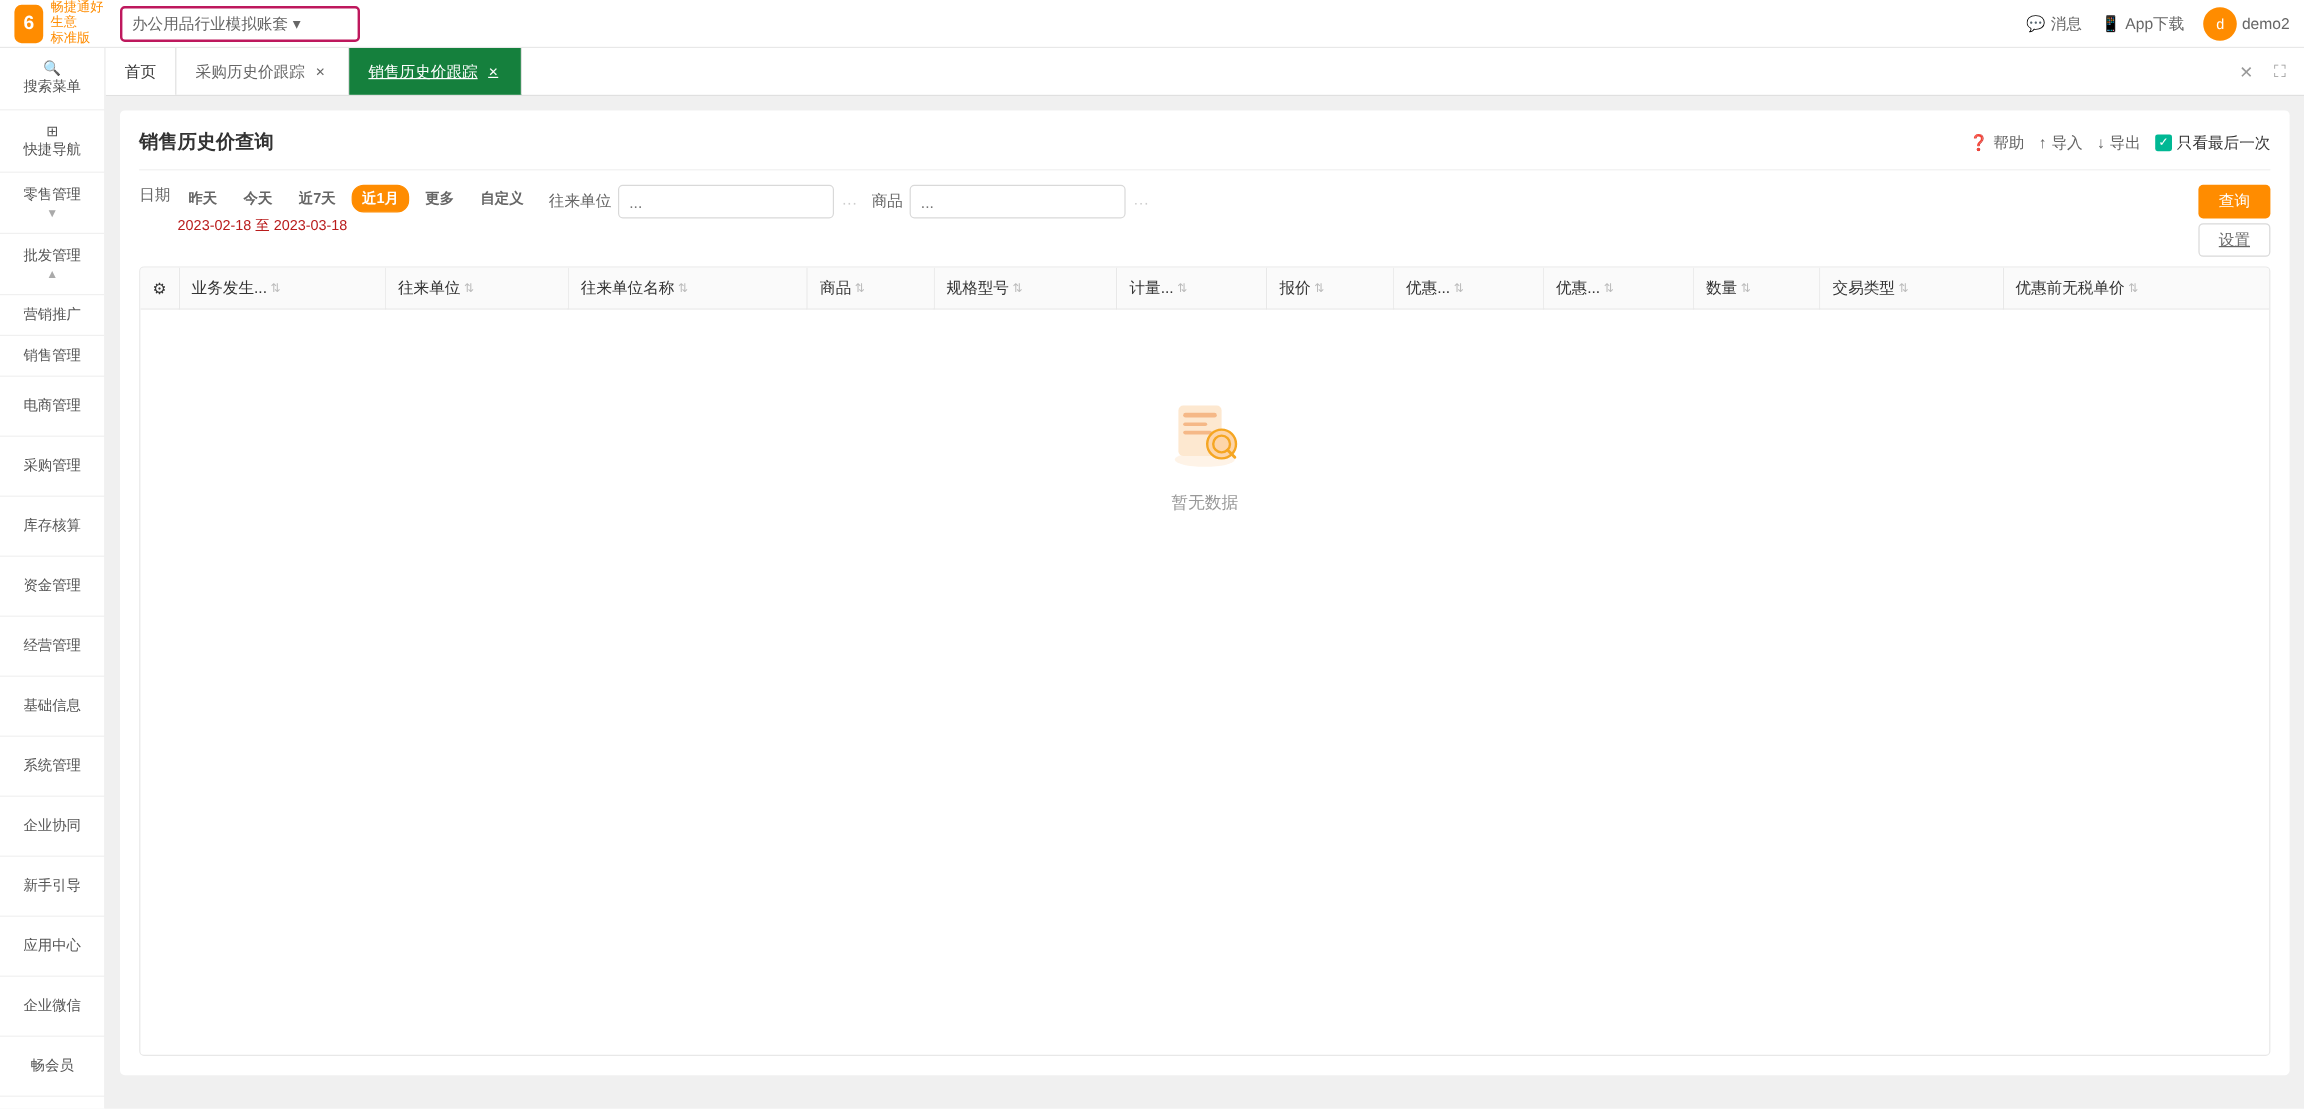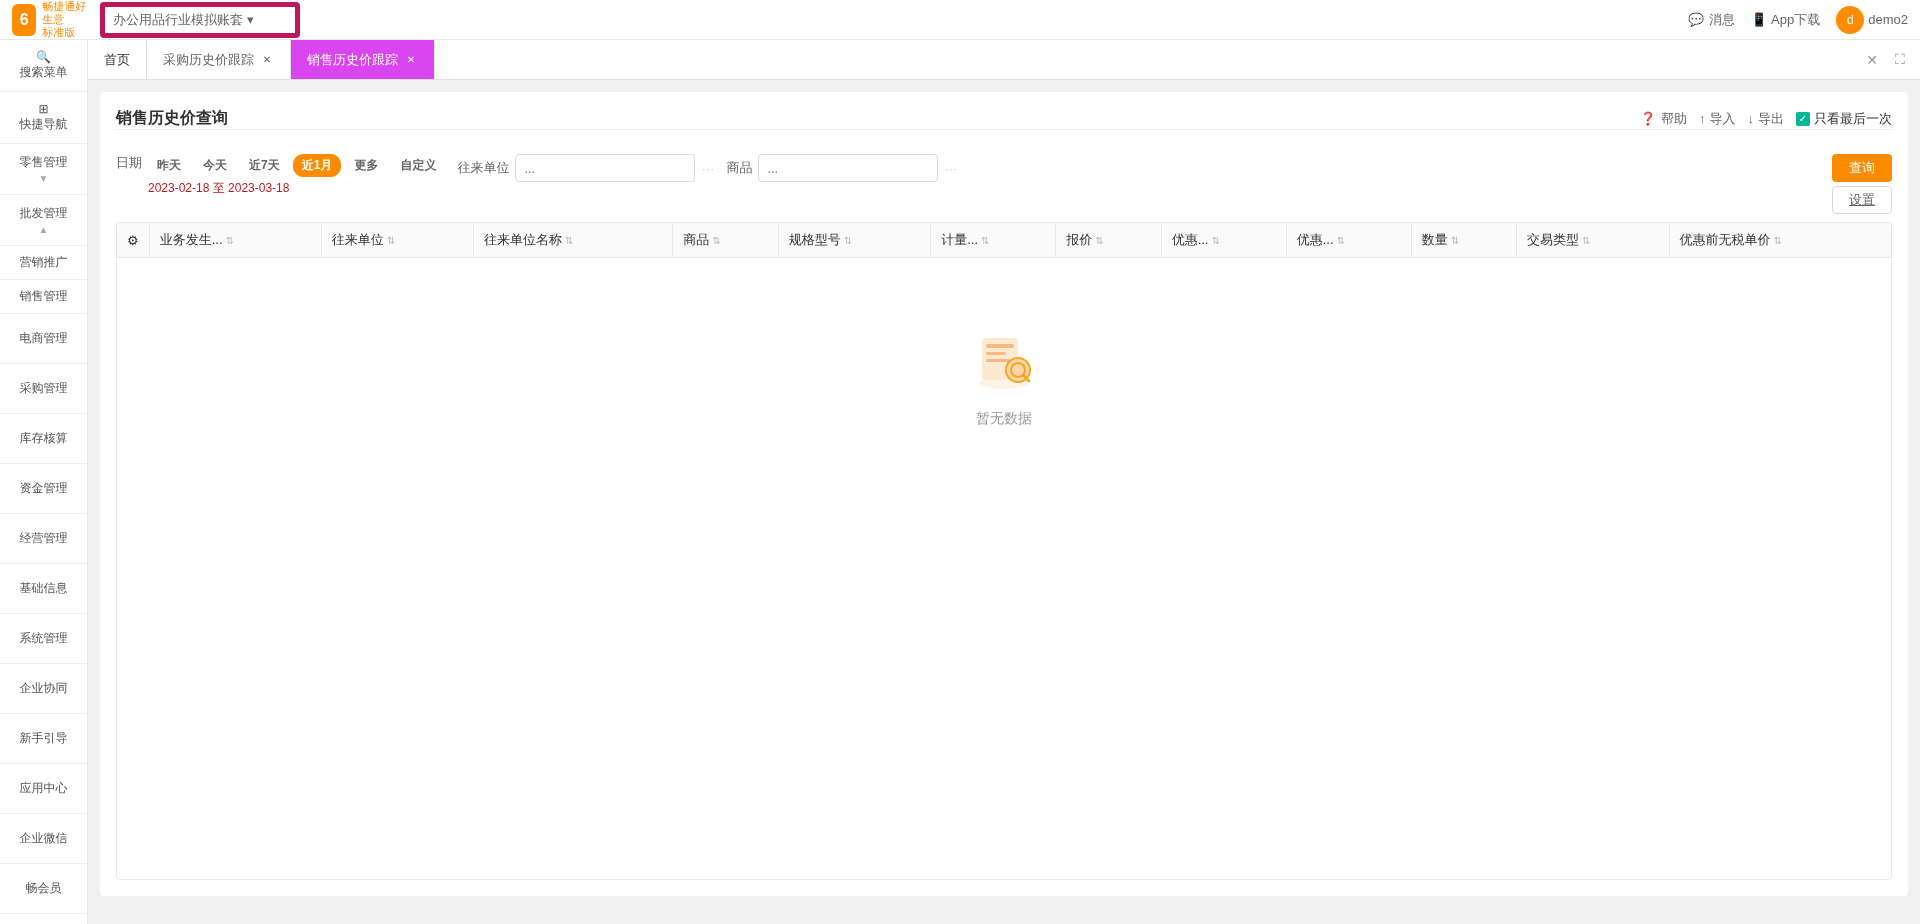--- a/index.html
+++ b/index.html
@@ -32,21 +32,21 @@
       color: #fff;
       font-size: 16px;
       font-weight: bold;
     }
     .logo-text { font-size: 11px; color: #ff8c00; line-height: 1.2; }
     .header-dropdown {
       display: flex;
       align-items: center;
       gap: 4px;
       padding: 4px 8px;
-      border: 5px solid #be185d;
+      border: 2px solid #be185d;
       border-radius: 4px;
       cursor: pointer;
       font-size: 13px;
       color: #666;
       flex: 1;
       max-width: 200px;
     }
     .header-right {
       margin-left: auto;
       display: flex;
@@ -146,22 +146,23 @@
       color: #666;
       border-right: 1px solid #e0e0e0;
       white-space: nowrap;
     }
     .tab.home {
       background: #fff;
       color: #333;
       font-weight: 500;
     }
     .tab.active {
-      background: #d946ef;
+      background: #15803d;
       color: #fff;
+      text-decoration: underline;
     }
     .tab-close {
       width: 14px;
       height: 14px;
       border-radius: 50%;
       display: flex;
       align-items: center;
       justify-content: center;
       font-size: 10px;
       cursor: pointer;
@@ -199,22 +200,22 @@
       overflow: hidden;
       display: flex;
       flex-direction: column;
     }
 
     
     .page-header {
       display: flex;
       align-items: center;
       justify-content: space-between;
-      margin-bottom: 24px;
-      padding-bottom: 0;
+      margin-bottom: 12px;
+      padding-bottom: 12px;
       border-bottom: 1px solid #f0f0f0;
     }
     .page-title {
       font-size: 16px;
       font-weight: 600;
       color: #333;
     }
     .page-header-actions {
       display: flex;
       align-items: center;

